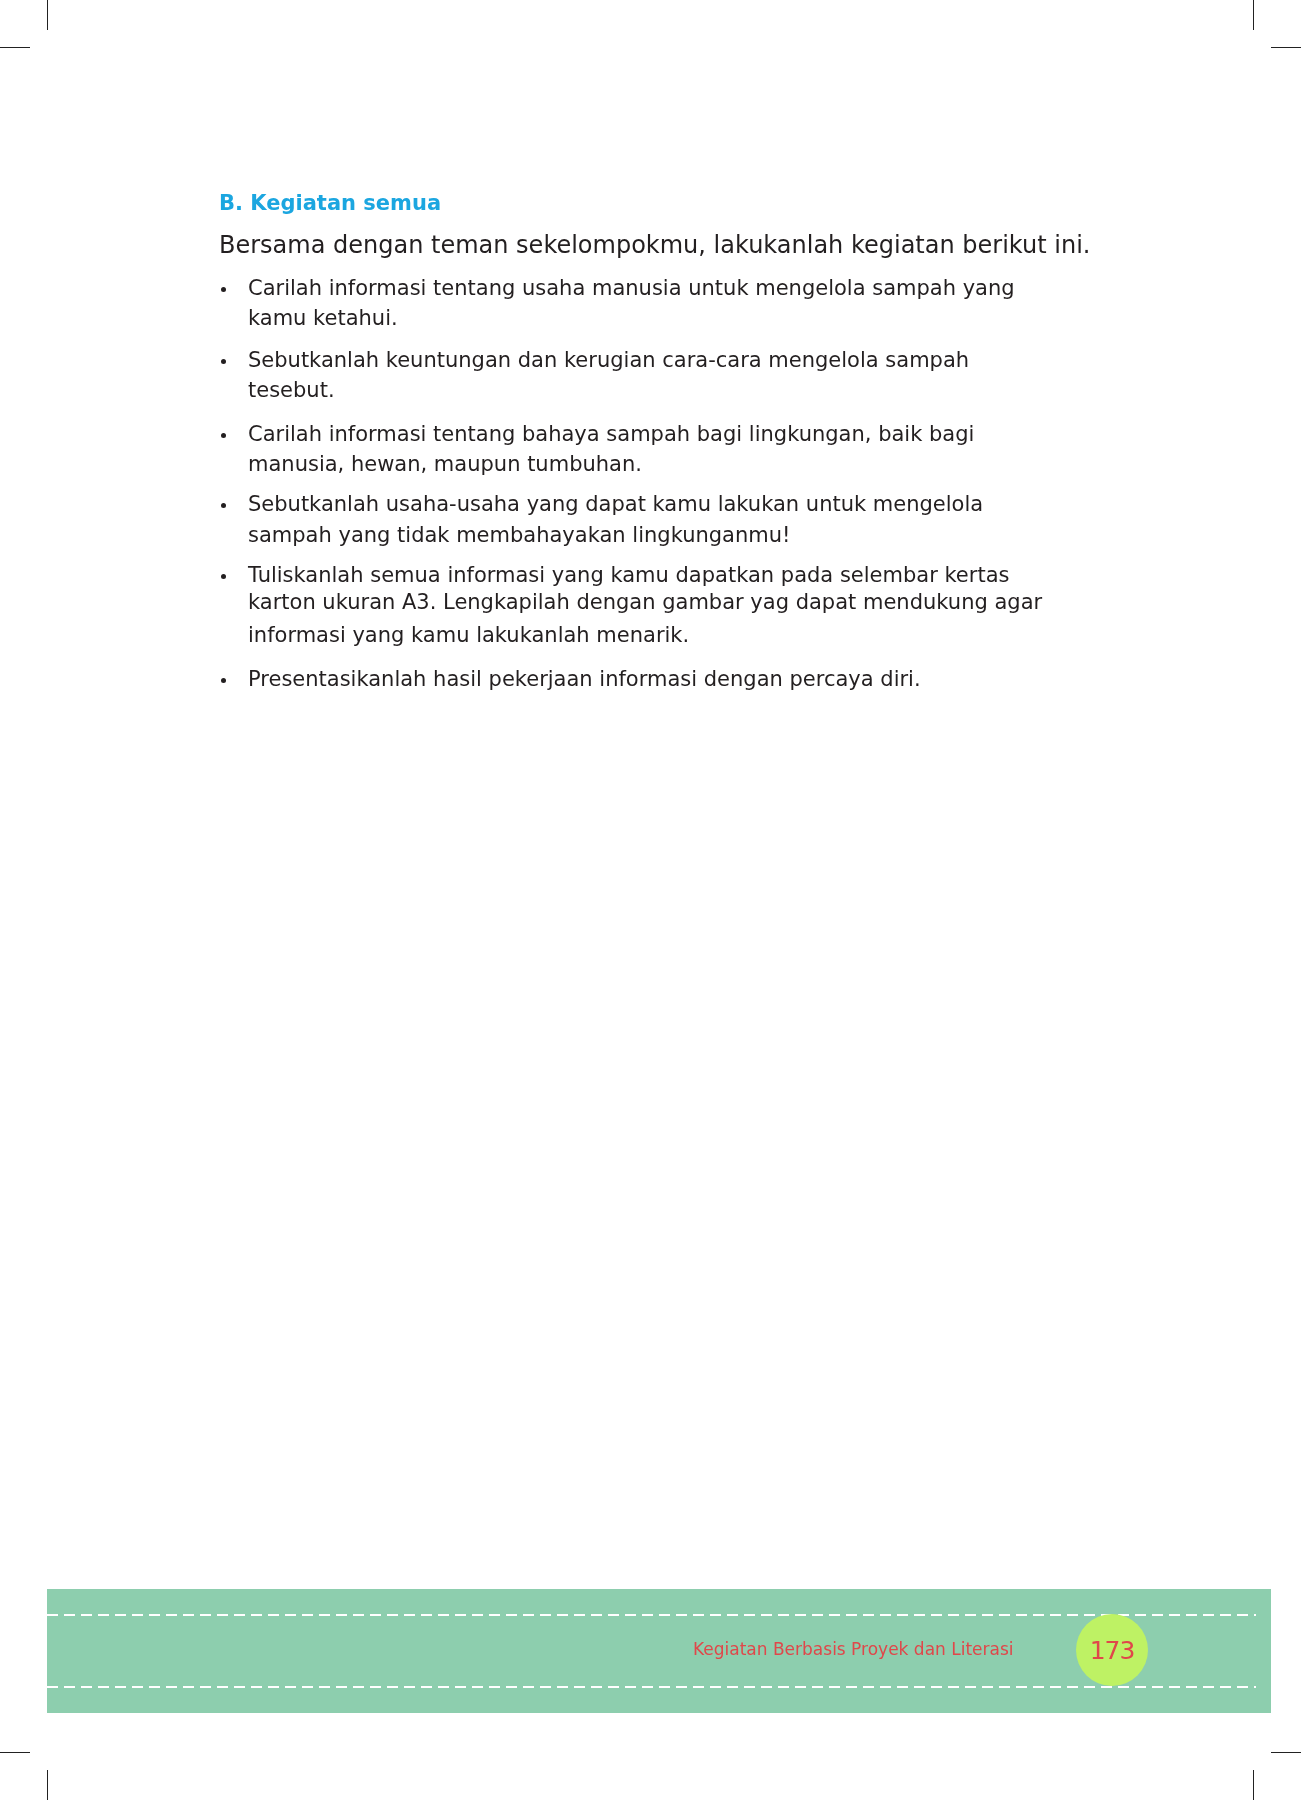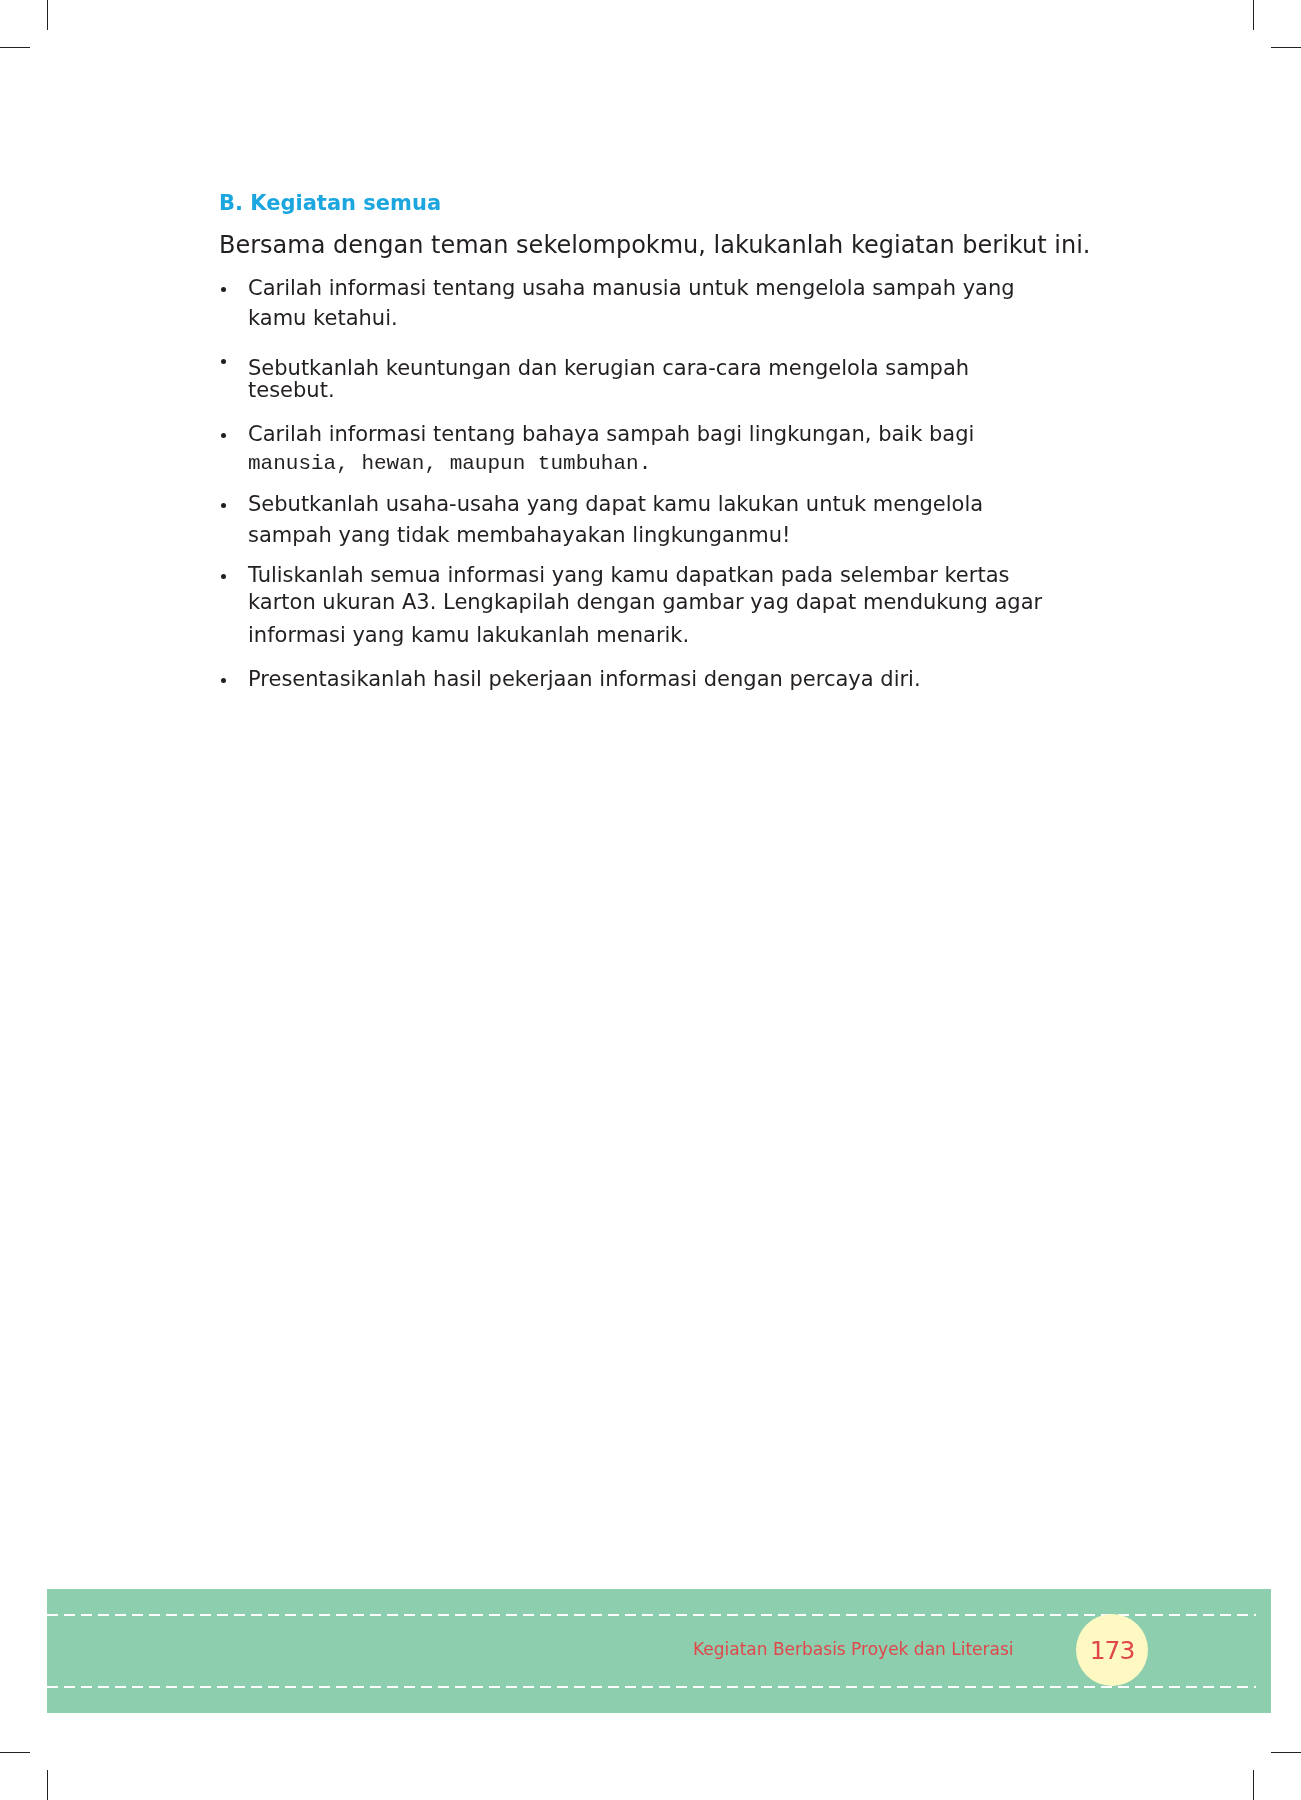--- a/index.html
+++ b/index.html
@@ -42,21 +42,21 @@
     position: absolute; left: 0; width: 1209px; height: 2px;
     background-image: linear-gradient(to right, #ffffff 0 11px, transparent 11px 17px);
     background-size: 17px 2px; background-repeat: repeat-x;
   }
   .footer-text {
     position: absolute; left: 646px; top: 48px;
     font-size: 17px; color: #e0474a; white-space: nowrap; line-height: 24px;
   }
   .page-circle {
     position: absolute; left: 1029px; top: 25px; width: 72px; height: 72px;
-    border-radius: 50%; background: #fef9c3;
+    border-radius: 50%; background: #bef264;
   }
   .page-number {
     position: absolute; left: 0; top: 0; width: 72px; height: 72px;
     display: flex; align-items: center; justify-content: center;
     font-size: 25px; color: #e0474a; letter-spacing: -1px;
   }
 </style>
 </head>
 <body>
 
@@ -74,27 +74,27 @@
   <div class="intro">Bersama dengan teman sekelompokmu, lakukanlah kegiatan berikut ini.</div>
 
   <ul class="bullet-list">
     <li class="bullet-item" style="top:85px;">
       <span class="bullet-dot"></span>
       <span class="bullet-line" style="top:0;">Carilah informasi tentang usaha manusia untuk mengelola sampah yang</span>
       <span class="bullet-line" style="top:30px;">kamu ketahui.</span>
     </li>
     <li class="bullet-item" style="top:157px;">
       <span class="bullet-dot"></span>
-      <span class="bullet-line" style="top:8px;">Sebutkanlah keuntungan dan kerugian cara-cara mengelola sampah</span>
+      <span class="bullet-line" style="top:0;">Sebutkanlah keuntungan dan kerugian cara-cara mengelola sampah</span>
       <span class="bullet-line" style="top:30px;">tesebut.</span>
     </li>
     <li class="bullet-item" style="top:231px;">
       <span class="bullet-dot"></span>
       <span class="bullet-line" style="top:0;">Carilah informasi tentang bahaya sampah bagi lingkungan, baik bagi</span>
-      <span class="bullet-line" style="top:30px;font-family:Liberation Mono, monospace;">manusia, hewan, maupun tumbuhan.</span>
+      <span class="bullet-line" style="top:30px;">manusia, hewan, maupun tumbuhan.</span>
     </li>
     <li class="bullet-item" style="top:301px;">
       <span class="bullet-dot"></span>
       <span class="bullet-line" style="top:0;">Sebutkanlah usaha-usaha yang dapat kamu lakukan untuk mengelola</span>
       <span class="bullet-line" style="top:31px;">sampah yang tidak membahayakan lingkunganmu!</span>
     </li>
     <li class="bullet-item" style="top:372px;">
       <span class="bullet-dot"></span>
       <span class="bullet-line" style="top:0;">Tuliskanlah semua informasi yang kamu dapatkan pada selembar kertas</span>
       <span class="bullet-line" style="top:27px;">karton ukuran A3. Lengkapilah dengan gambar yag dapat mendukung agar</span>

